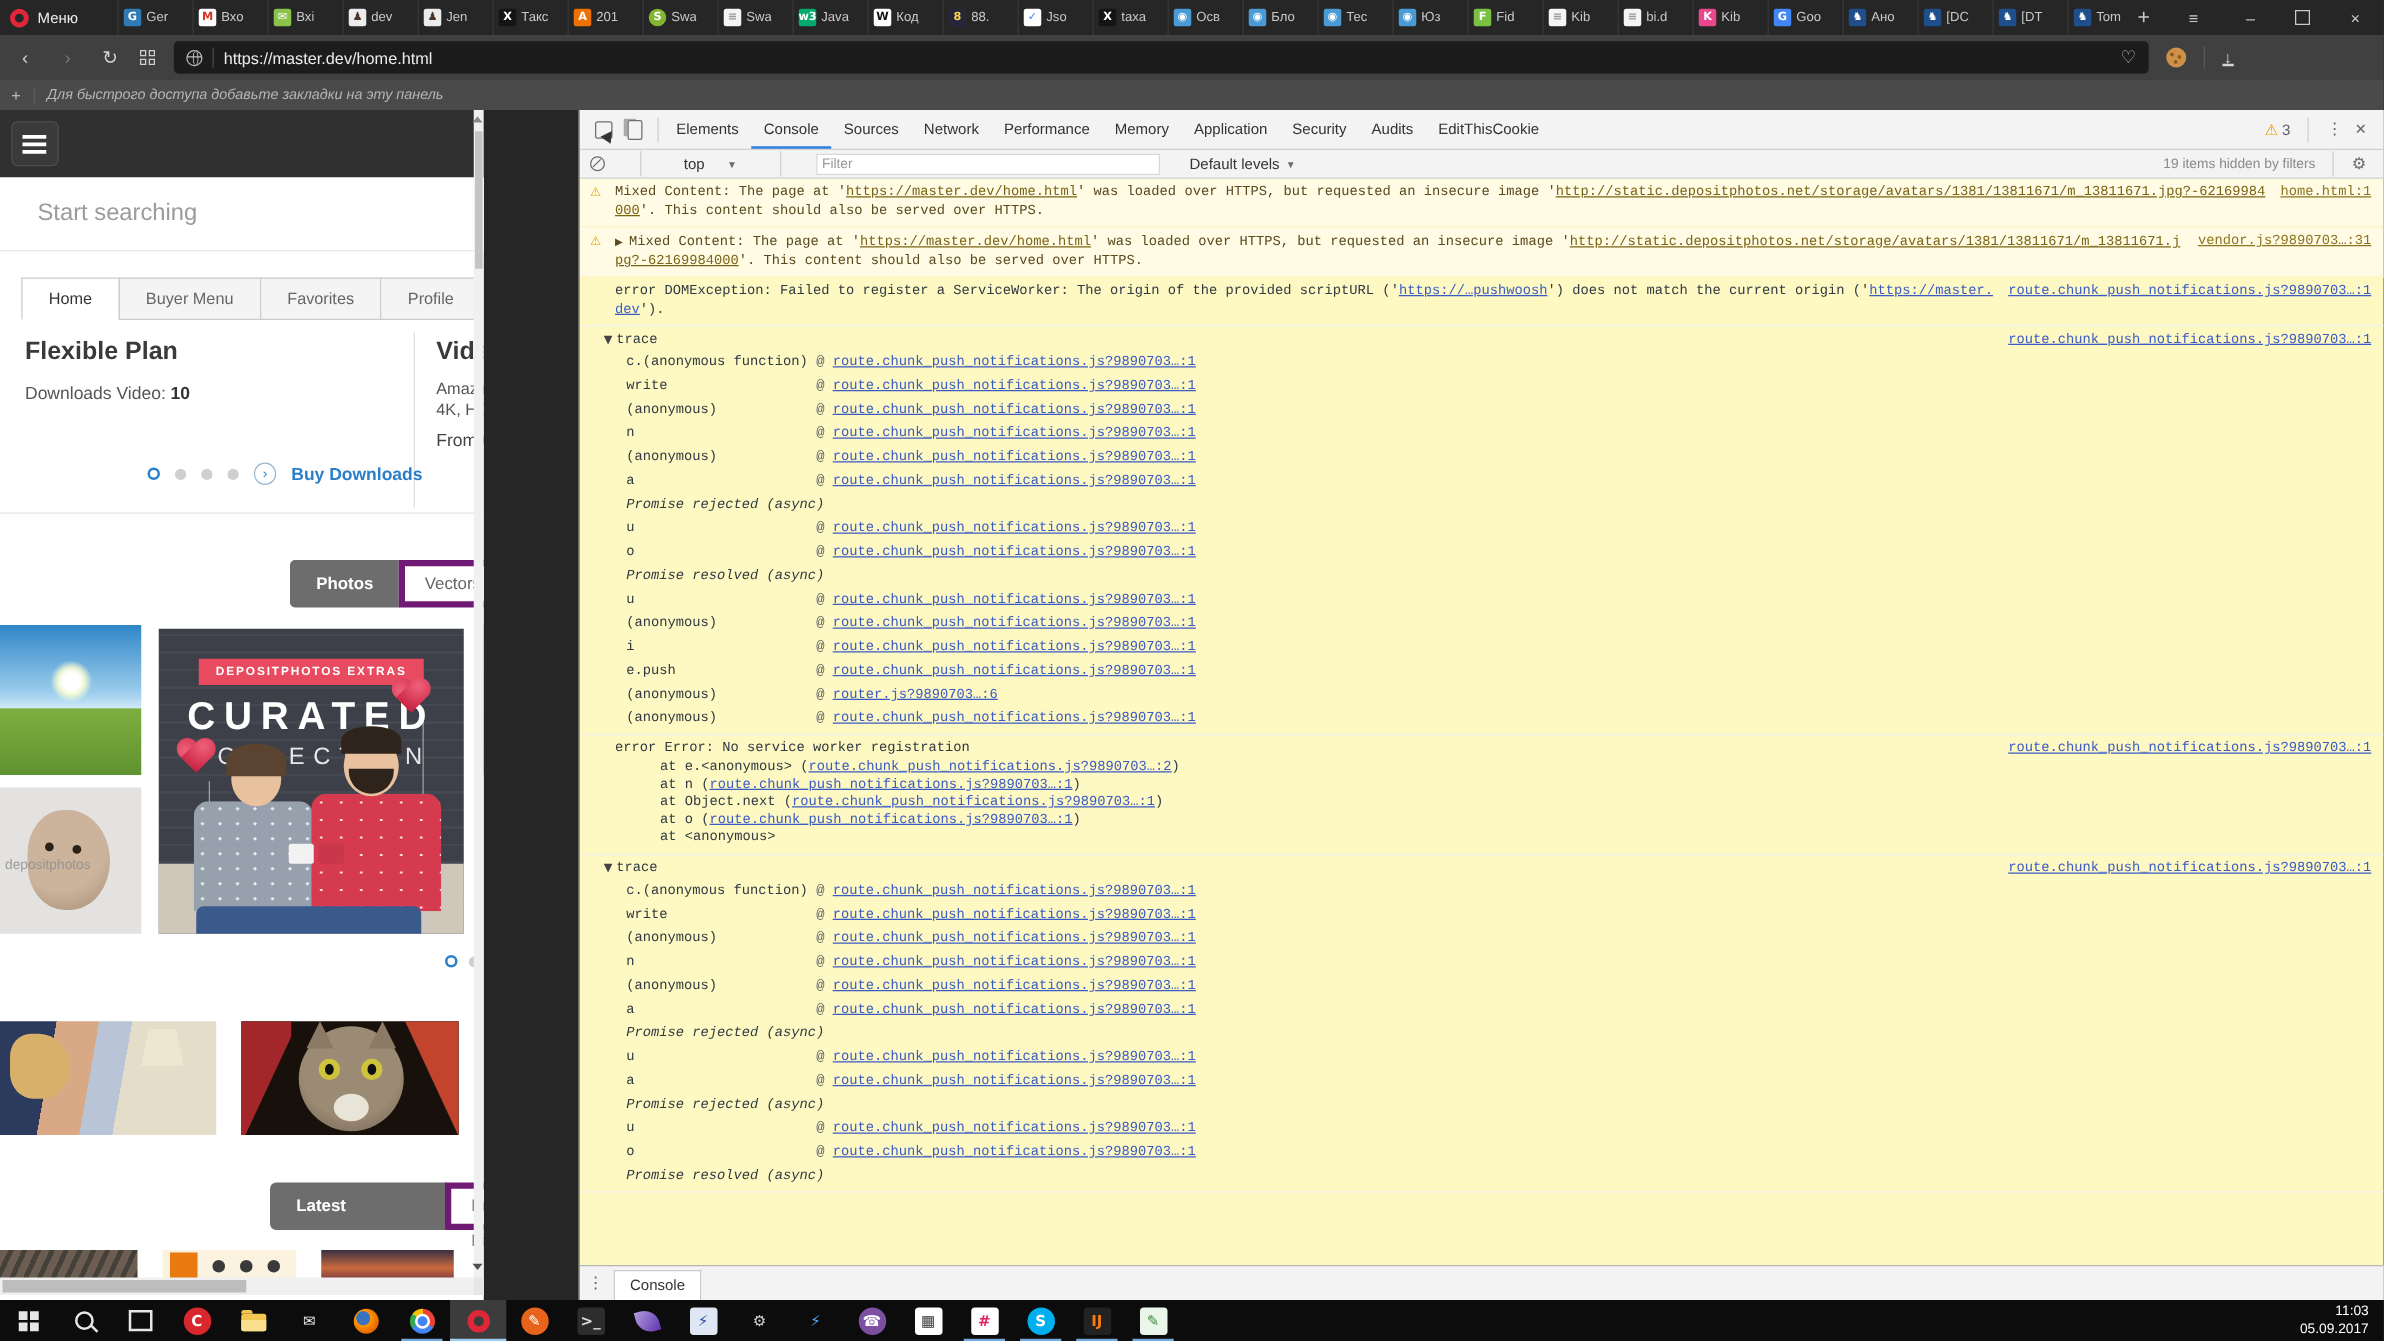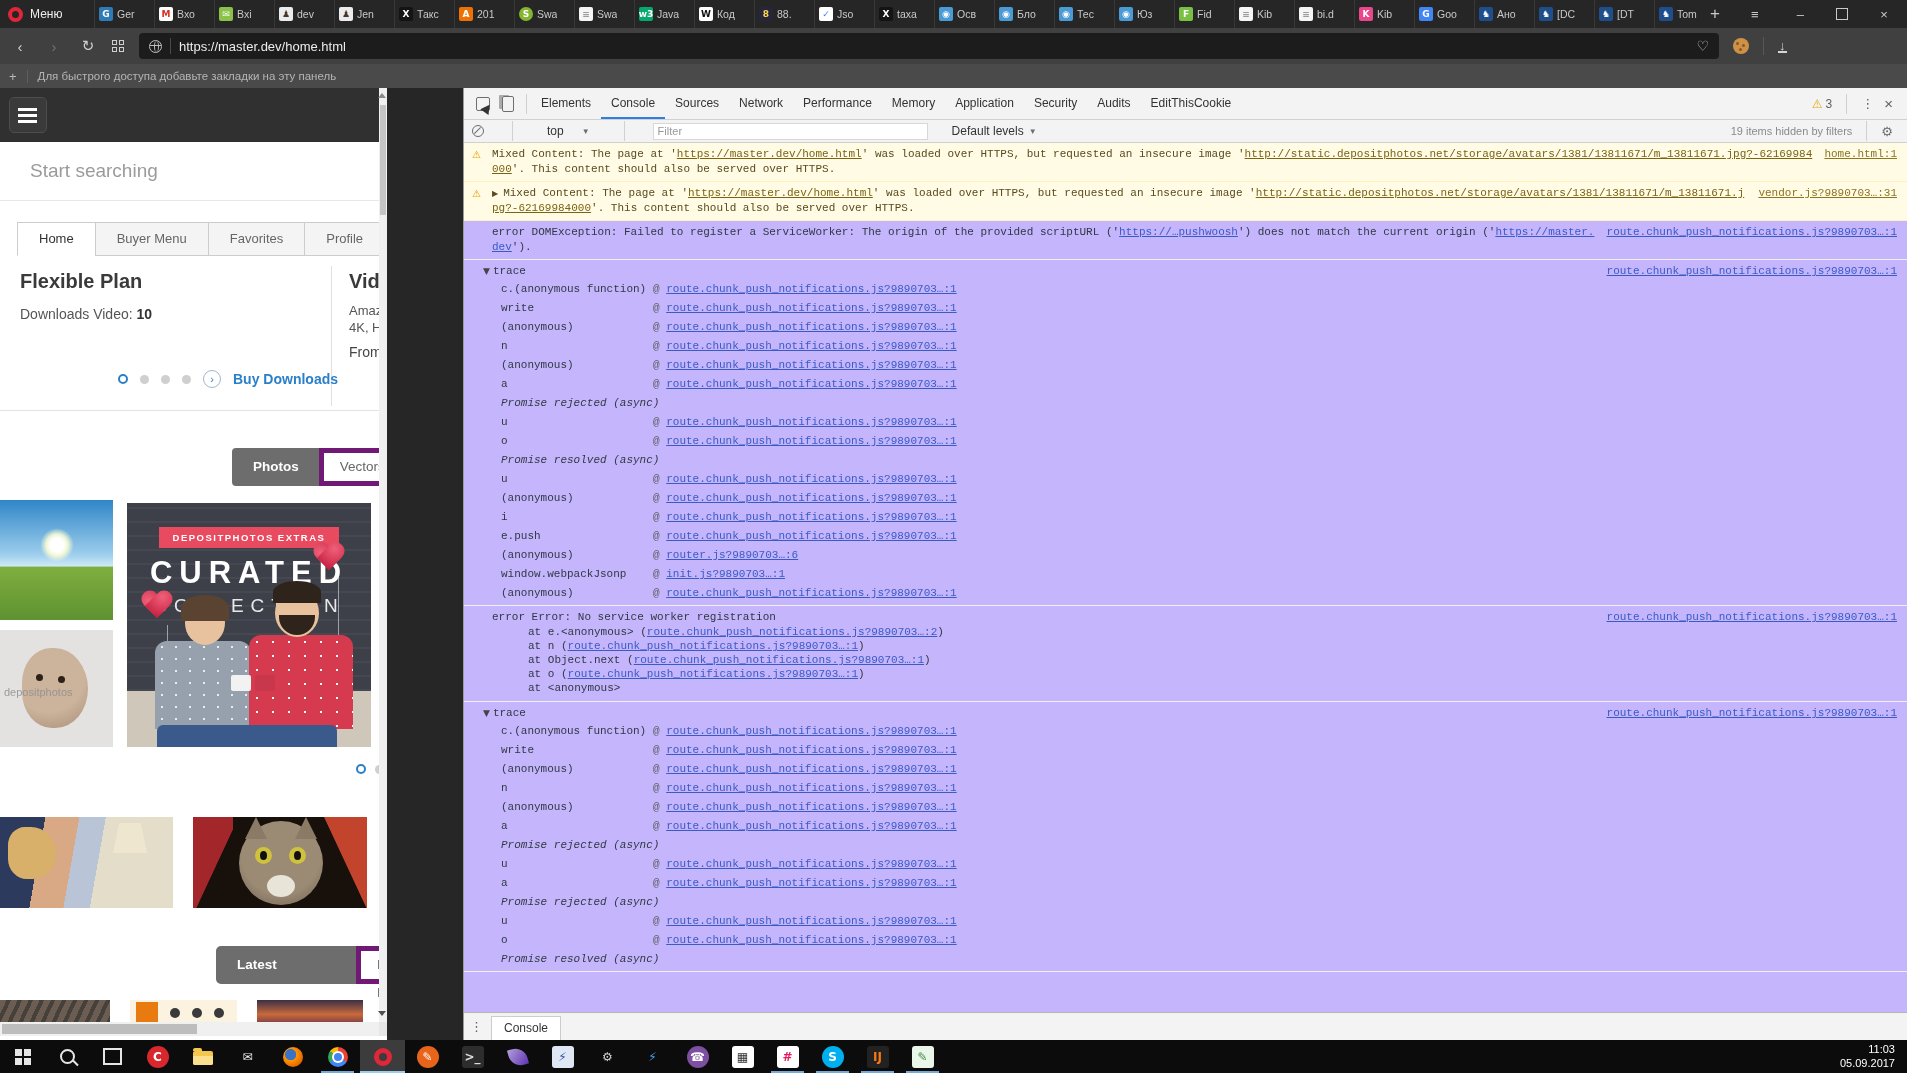--- a/index.html
+++ b/index.html
@@ -34,21 +34,21 @@
   .url-text{color:#ececec;font-size:13px;white-space:nowrap;overflow:hidden;flex:1 1 auto;}
   .heart{color:#bdbdbd;font-size:14px;font-family:"DejaVu Sans",sans-serif;}
   .ext-cookie{width:16px;height:16px;border-radius:50%;background:#cf9148;position:relative;}
   .ext-cookie:before{content:"";position:absolute;left:3px;top:4px;width:3px;height:3px;border-radius:50%;background:#8a5a22;box-shadow:6px 2px 0 #8a5a22,3px 6px 0 #8a5a22;}
   .bar-sep{width:1px;height:18px;background:#585858;}
   .dl-icon{color:#d5d5d5;font-size:13px;border-bottom:2px solid #d5d5d5;line-height:11px;padding:0 1px;}
 
   .bookmarksbar{position:absolute;left:0;top:64px;width:100%;height:24px;background:#4a4a4a;display:flex;align-items:center;gap:10px;padding:0 9px;box-sizing:border-box;}
   .bm-plus{color:#b9b9b9;font-size:13px;}
   .bm-sep{width:1px;height:13px;background:#5e5e5e;}
-  .bm-hint{color:#b5b5b5;font-size:11.5px;}
+  .bm-hint{color:#b5b5b5;font-size:11.5px;font-style:italic;}
 
   
   .page{position:absolute;left:0;top:88px;width:387px;height:952px;background:#fff;overflow:hidden;}
   .page-content{position:absolute;left:0;top:0;width:455px;height:952px;overflow:hidden;}
   .page-header{position:absolute;left:0;top:0;width:100%;height:54px;background:#303030;}
   .hamburger{position:absolute;left:9px;top:9px;width:36px;height:34px;border:1px solid #4d4d4d;border-radius:5px;background:#3a3a3a;}
   .bars{position:absolute;left:8px;top:10px;width:19px;height:2.5px;background:#fff;box-shadow:0 6px 0 #fff,0 12px 0 #fff;}
   .site-logo{position:absolute;right:8px;top:12px;width:30px;height:30px;border-radius:50%;background:#fff;}
   .cam-body{position:absolute;left:7px;top:10px;width:16px;height:11px;background:#222;border-radius:2px;}
   .cam-body:before{content:"";position:absolute;left:3px;top:-2px;width:5px;height:2px;background:#222;}
@@ -162,21 +162,21 @@
   .vthumb{position:absolute;left:1px;top:17px;width:6px;height:110px;background:#c4c4c4;}
   .arr{position:absolute;width:0;height:0;}
   .arr-up{right:1px;top:5px;border-left:4px solid transparent;border-right:4px solid transparent;border-bottom:5px solid #8a8a8a;}
   .arr-down{right:1px;bottom:6px;border-left:4px solid transparent;border-right:4px solid transparent;border-top:5px solid #505050;}
   .hscroll{position:absolute;left:0;top:934px;width:455px;height:14px;background:#f0f0f0;}
   .hthumb{position:absolute;left:2px;top:2px;width:195px;height:10px;background:#bdbdbd;}
   .arr-right{position:absolute;right:4px;top:3px;border-top:4px solid transparent;border-bottom:4px solid transparent;border-left:5px solid #505050;width:0;height:0;}
   .scroll-corner{position:absolute;right:0;top:934px;width:8px;height:14px;background:#e6e6e6;}
 
   
-  .devtools{position:absolute;left:463px;top:88px;width:1444px;height:952px;background:#c4b5fd;border-left:1px solid #9a9a9a;box-sizing:border-box;}
+  .devtools{position:absolute;left:463px;top:88px;width:1444px;height:952px;background:#fef9c3;border-left:1px solid #9a9a9a;box-sizing:border-box;}
   .dt-toolbar{position:absolute;left:0;top:0;width:100%;height:32px;background:#f3f3f3;border-bottom:1px solid #d0d0d0;display:flex;align-items:center;box-sizing:border-box;padding:0 6px;}
   .icon-inspect{width:14px;height:14px;border:1.5px solid #6e6e6e;border-radius:2px;position:relative;margin:0 6px;box-sizing:border-box;}
   .icon-inspect:after{content:"";position:absolute;right:-3px;bottom:-3px;border-left:5px solid transparent;border-right:5px solid transparent;border-bottom:9px solid #333;transform:rotate(35deg);}
   .icon-device{width:12px;height:16px;border:1.5px solid #6e6e6e;border-radius:2px;margin:0 8px 0 6px;box-shadow:-4px -2px 0 -1px #aaa;box-sizing:border-box;}
   .dt-sep{width:1px;height:20px;background:#d0d0d0;margin:0 4px;}
   .dt-tab{padding:0 10px;font-size:12px;color:#333;height:31px;line-height:31px;}
   .dt-tab.active{border-bottom:2px solid #2f7fe0;box-sizing:border-box;}
   .dt-right{margin-left:auto;display:flex;align-items:center;gap:10px;padding-right:8px;}
   .warnbadge{display:flex;align-items:center;gap:3px;font-size:12px;color:#5f6368;}
   .warn-tri{color:#e9a100;font-family:"DejaVu Sans",sans-serif;font-size:12px;}
@@ -597,21 +597,20 @@
           <div class="frame"><span class="fn">a</span><span class="atsym">@ </span><span class="mlink flink">route.chunk_push_notifications.js?9890703…:1</span></div>
           <div class="anote">Promise rejected (async)</div>
           <div class="frame"><span class="fn">u</span><span class="atsym">@ </span><span class="mlink flink">route.chunk_push_notifications.js?9890703…:1</span></div>
           <div class="frame"><span class="fn">o</span><span class="atsym">@ </span><span class="mlink flink">route.chunk_push_notifications.js?9890703…:1</span></div>
           <div class="anote">Promise resolved (async)</div>
           <div class="frame"><span class="fn">u</span><span class="atsym">@ </span><span class="mlink flink">route.chunk_push_notifications.js?9890703…:1</span></div>
           <div class="frame"><span class="fn">(anonymous)</span><span class="atsym">@ </span><span class="mlink flink">route.chunk_push_notifications.js?9890703…:1</span></div>
           <div class="frame"><span class="fn">i</span><span class="atsym">@ </span><span class="mlink flink">route.chunk_push_notifications.js?9890703…:1</span></div>
           <div class="frame"><span class="fn">e.push</span><span class="atsym">@ </span><span class="mlink flink">route.chunk_push_notifications.js?9890703…:1</span></div>
           <div class="frame"><span class="fn">(anonymous)</span><span class="atsym">@ </span><span class="mlink flink">router.js?9890703…:6</span></div>
-          <div class="frame"><span class="fn">window.webpackJsonp</span><span class="atsym">@ </span><span class="mlink flink">init.js?9890703…:1</span></div>
           <div class="frame"><span class="fn">(anonymous)</span><span class="atsym">@ </span><span class="mlink flink">route.chunk_push_notifications.js?9890703…:1</span></div>
         </div>
         <div class="cmsg estack">
           <span class="src">route.chunk_push_notifications.js?9890703…:1</span>
           <div class="etitle">error Error: No service worker registration</div>
           <div class="sline"><span class="mplain">at e.&lt;anonymous&gt; (</span><span class="mlink">route.chunk_push_notifications.js?9890703…:2</span><span class="mplain">)</span></div>
           <div class="sline"><span class="mplain">at n (</span><span class="mlink">route.chunk_push_notifications.js?9890703…:1</span><span class="mplain">)</span></div>
           <div class="sline"><span class="mplain">at Object.next (</span><span class="mlink">route.chunk_push_notifications.js?9890703…:1</span><span class="mplain">)</span></div>
           <div class="sline"><span class="mplain">at o (</span><span class="mlink">route.chunk_push_notifications.js?9890703…:1</span><span class="mplain">)</span></div>
           <div class="sline"><span class="mplain">at &lt;anonymous&gt;</span></div>

